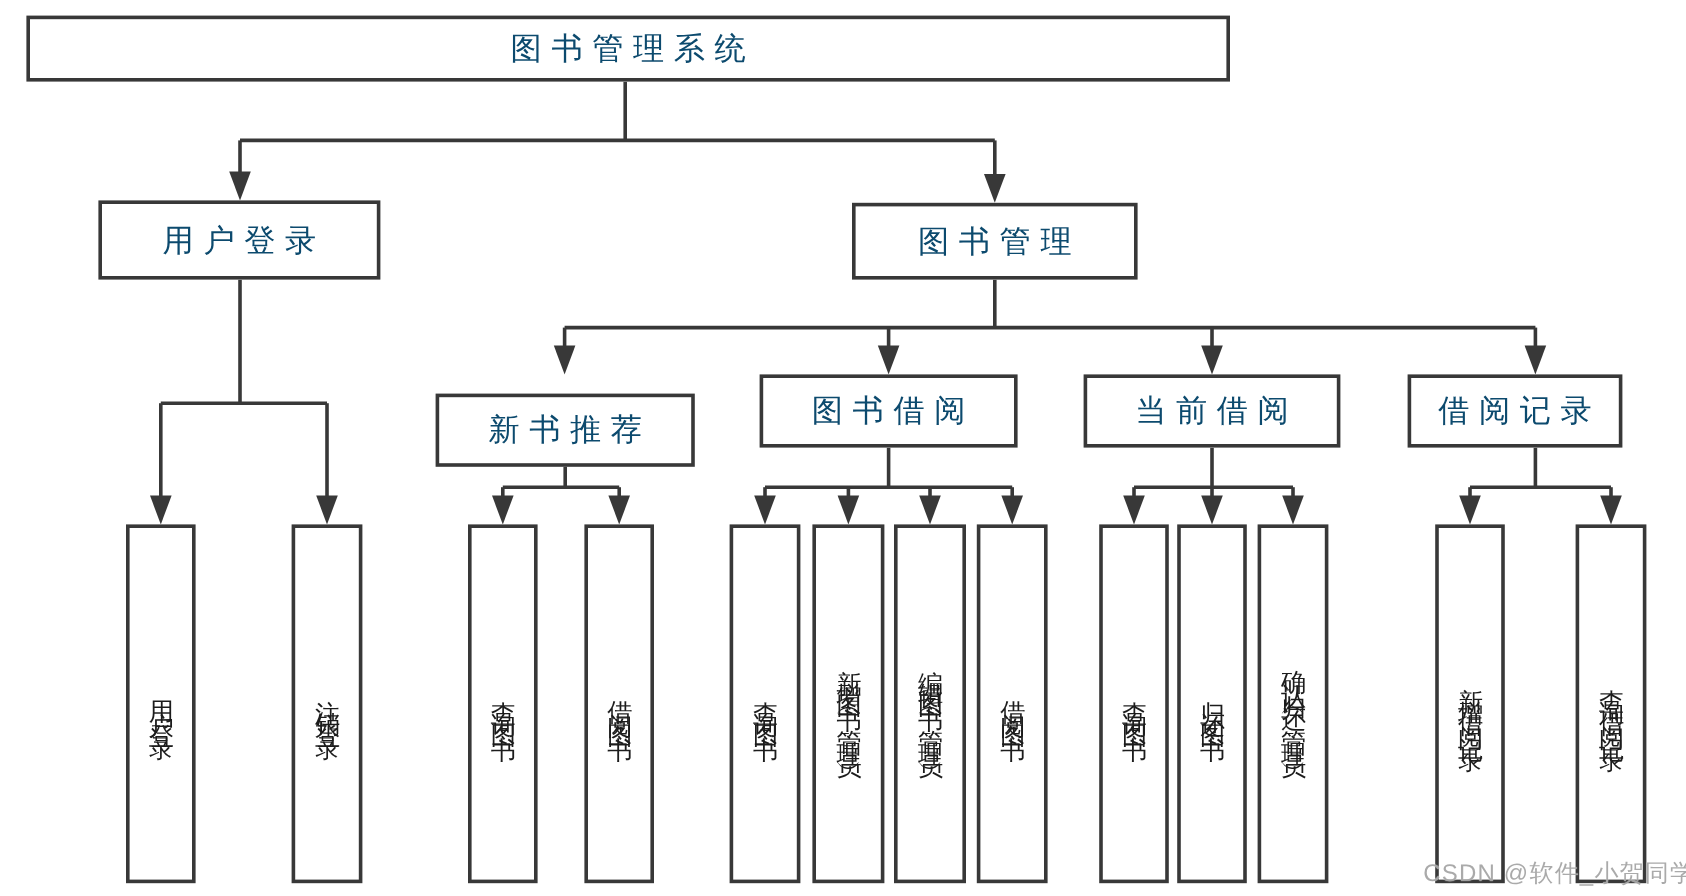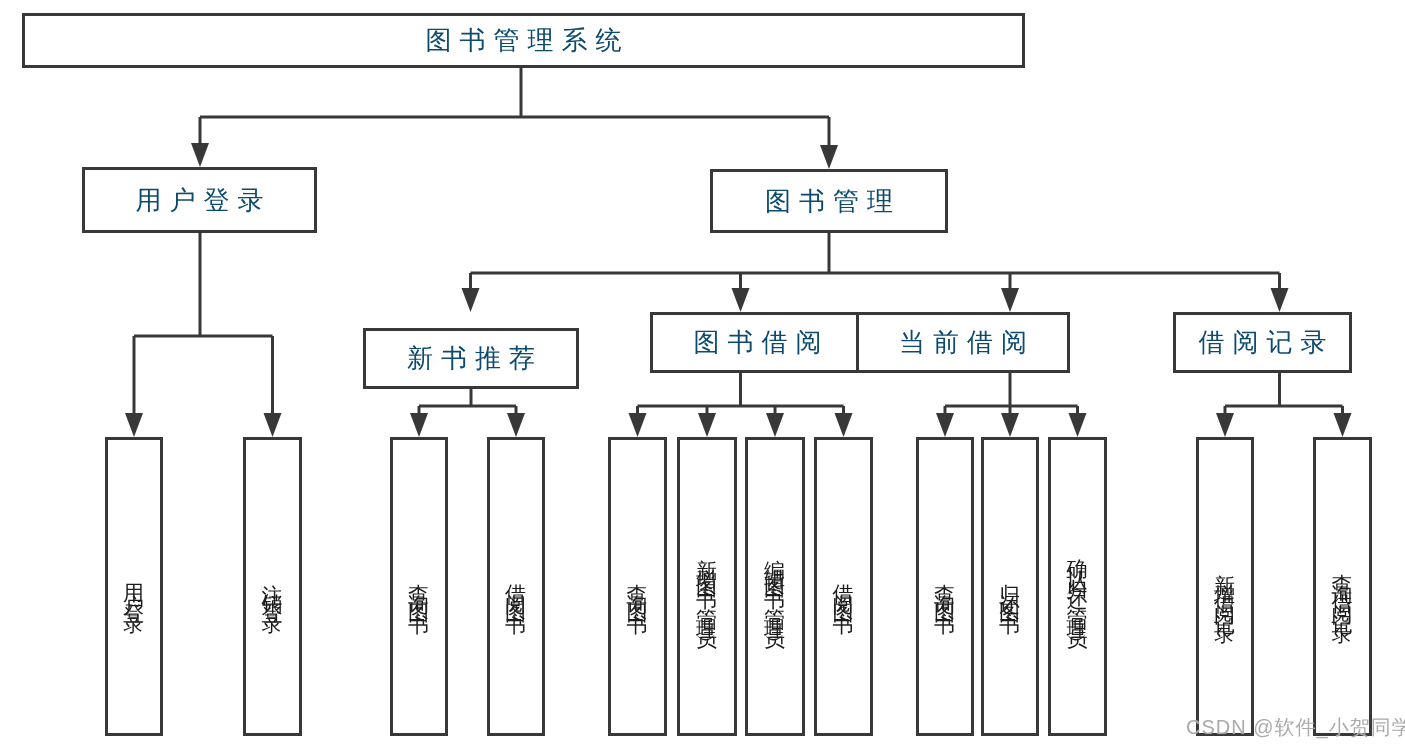--- a/index.html
+++ b/index.html
@@ -42,22 +42,22 @@
     white-space: nowrap;
   }
   
   #node-root { left: 22px; top: 13px; width: 1003px; height: 55px; }
   
   #node-user-login   { left: 82px;  top: 167px; width: 235px; height: 66px; }
   #node-book-mgmt    { left: 710px; top: 169px; width: 238px; height: 64px; }
   
   .l3 { top: 312px; height: 61px; }
   #node-new-book     { left: 363px;  width: 216px; margin-top: 16px; }
-  #node-book-borrow  { left: 650px;  width: 215px; }
-  #node-current      { left: 856px;  width: 214px; }
+  #node-book-borrow  { left: 633px;  width: 215px; }
+  #node-current      { left: 903px;  width: 214px; }
   #node-records      { left: 1173px; width: 179px; }
   
   .leaf { top: 437px; height: 299px; }
   #leaf-g1-0 { left: 105px;  width: 58px; }
   #leaf-g1-1 { left: 243px;  width: 59px; }
   #leaf-g2-0 { left: 390px;  width: 58px; }
   #leaf-g2-1 { left: 487px;  width: 58px; }
   #leaf-g3-0 { left: 608px;  width: 59px; }
   #leaf-g3-1 { left: 677px;  width: 60px; }
   #leaf-g3-2 { left: 745px;  width: 60px; }

